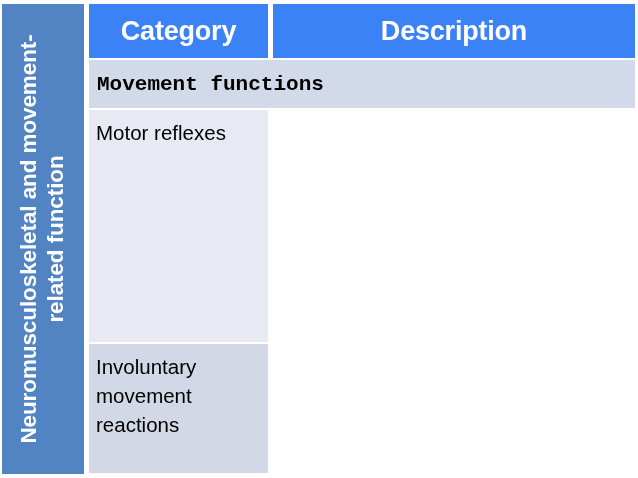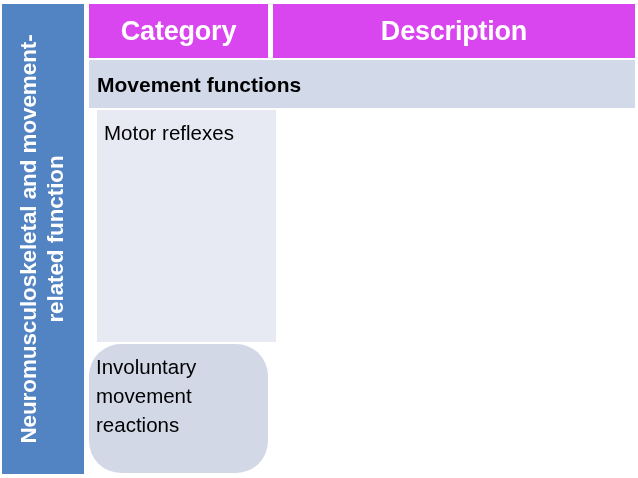--- a/index.html
+++ b/index.html
@@ -82,21 +82,21 @@
     box-sizing: border-box;
   }
   .gap {
     flex: 0 0 5px;
     background: #ffffff;
   }
 
   
   .row-header .cell-cat,
   .row-header .cell-desc {
-    background: #d946ef;
+    background: #3b82f6;
     height: 54px;
     display: flex;
     align-items: center;
     justify-content: center;
   }
   .hdr-text {
     color: #ffffff;
     font-weight: bold;
     font-size: 27px;
     letter-spacing: -0.2px;
@@ -111,20 +111,21 @@
     display: flex;
     align-items: center;
     padding-left: 8px;
     box-sizing: border-box;
   }
   .section-text {
     color: #000000;
     font-weight: bold;
     font-size: 21px;
     line-height: 1;
+    font-family: Liberation Mono, monospace;
   }
 
   
   .row-body .cell-cat,
   .row-body .cell-desc {
     padding: 8px 7px 8px 7px;
     box-sizing: border-box;
   }
   .row-body.shade-light .cell-cat,
   .row-body.shade-light .cell-desc {
@@ -154,26 +155,24 @@
   }
   .cell-desc .body-text.justify-all::after {
     content: "";
     display: inline-block;
     width: 100%;
   }
 
   .row-motor .cell-cat,
   .row-motor .cell-desc {
     height: 232px;
-    margin-left: 8px;
   }
   .row-invol .cell-cat,
   .row-invol .cell-desc {
     height: 129px;
-    border-radius: 32px;
   }
 </style>
 </head>
 <body>
 
 <div id="slide">
 
   <div class="side-banner">
     <div class="side-banner-inner">
       <div class="side-banner-text">Neuromusculoskeletal and movement-related function</div>

